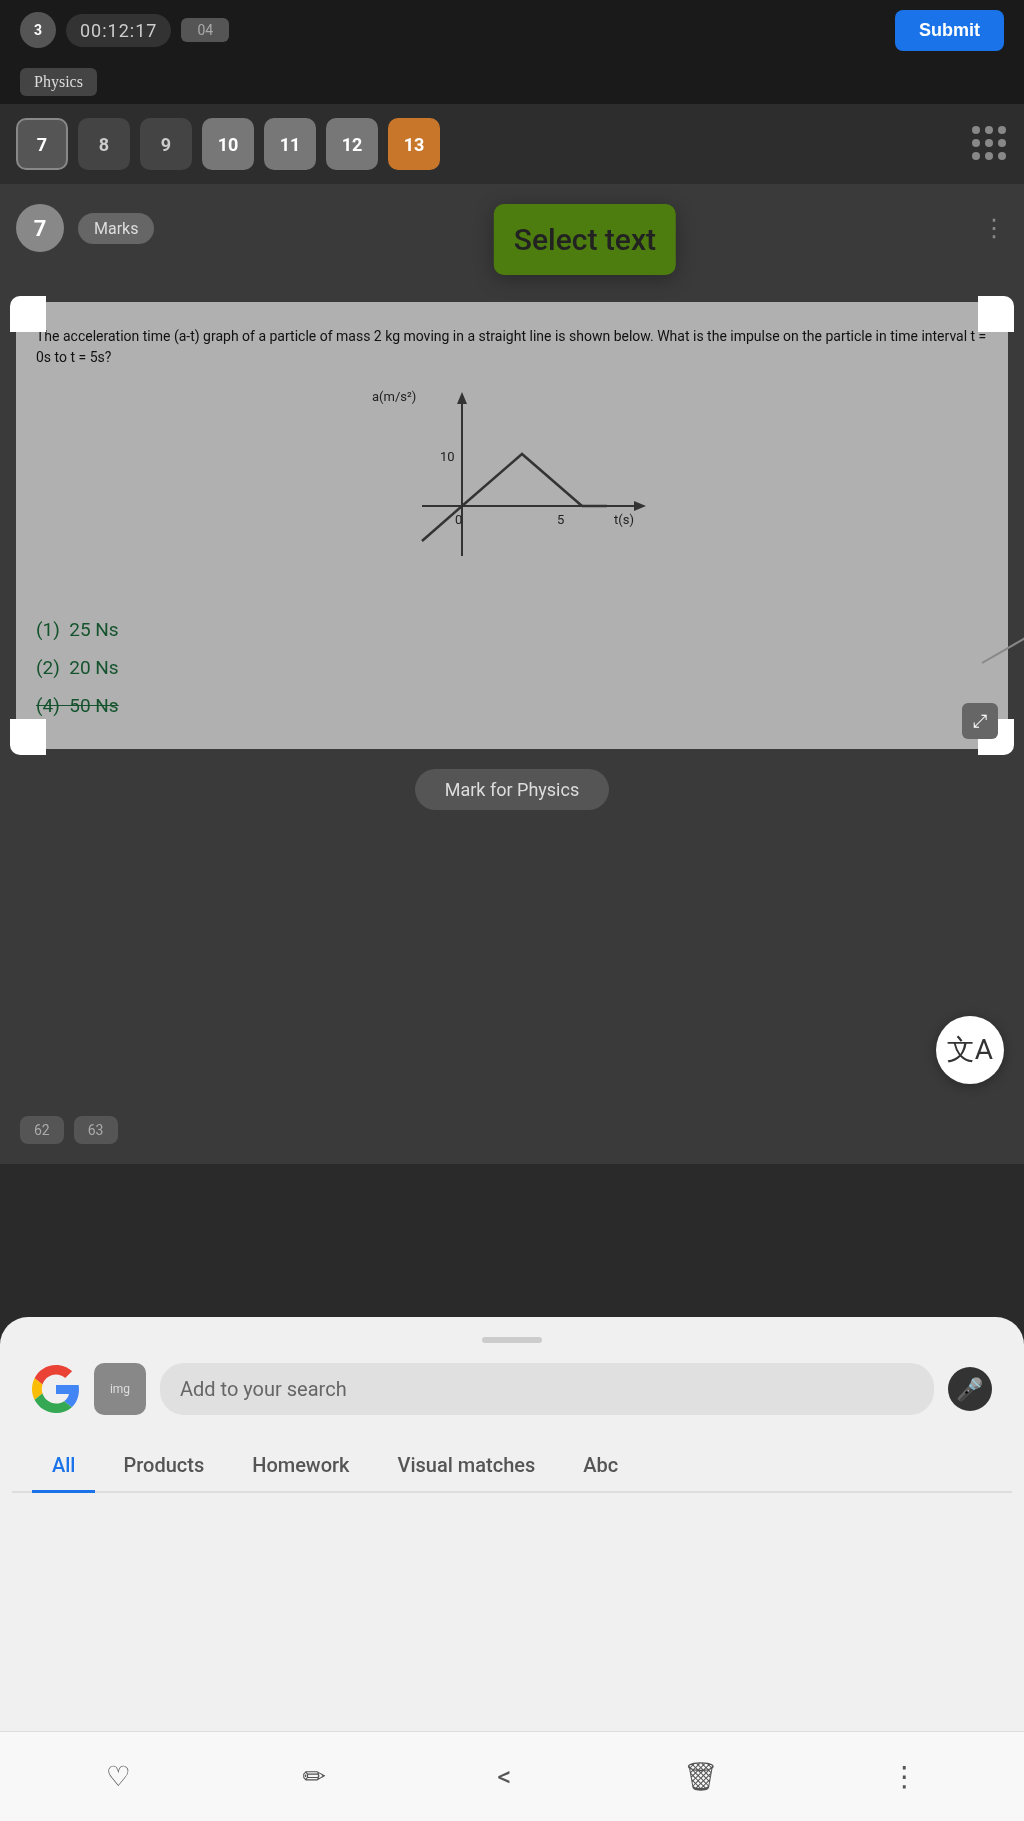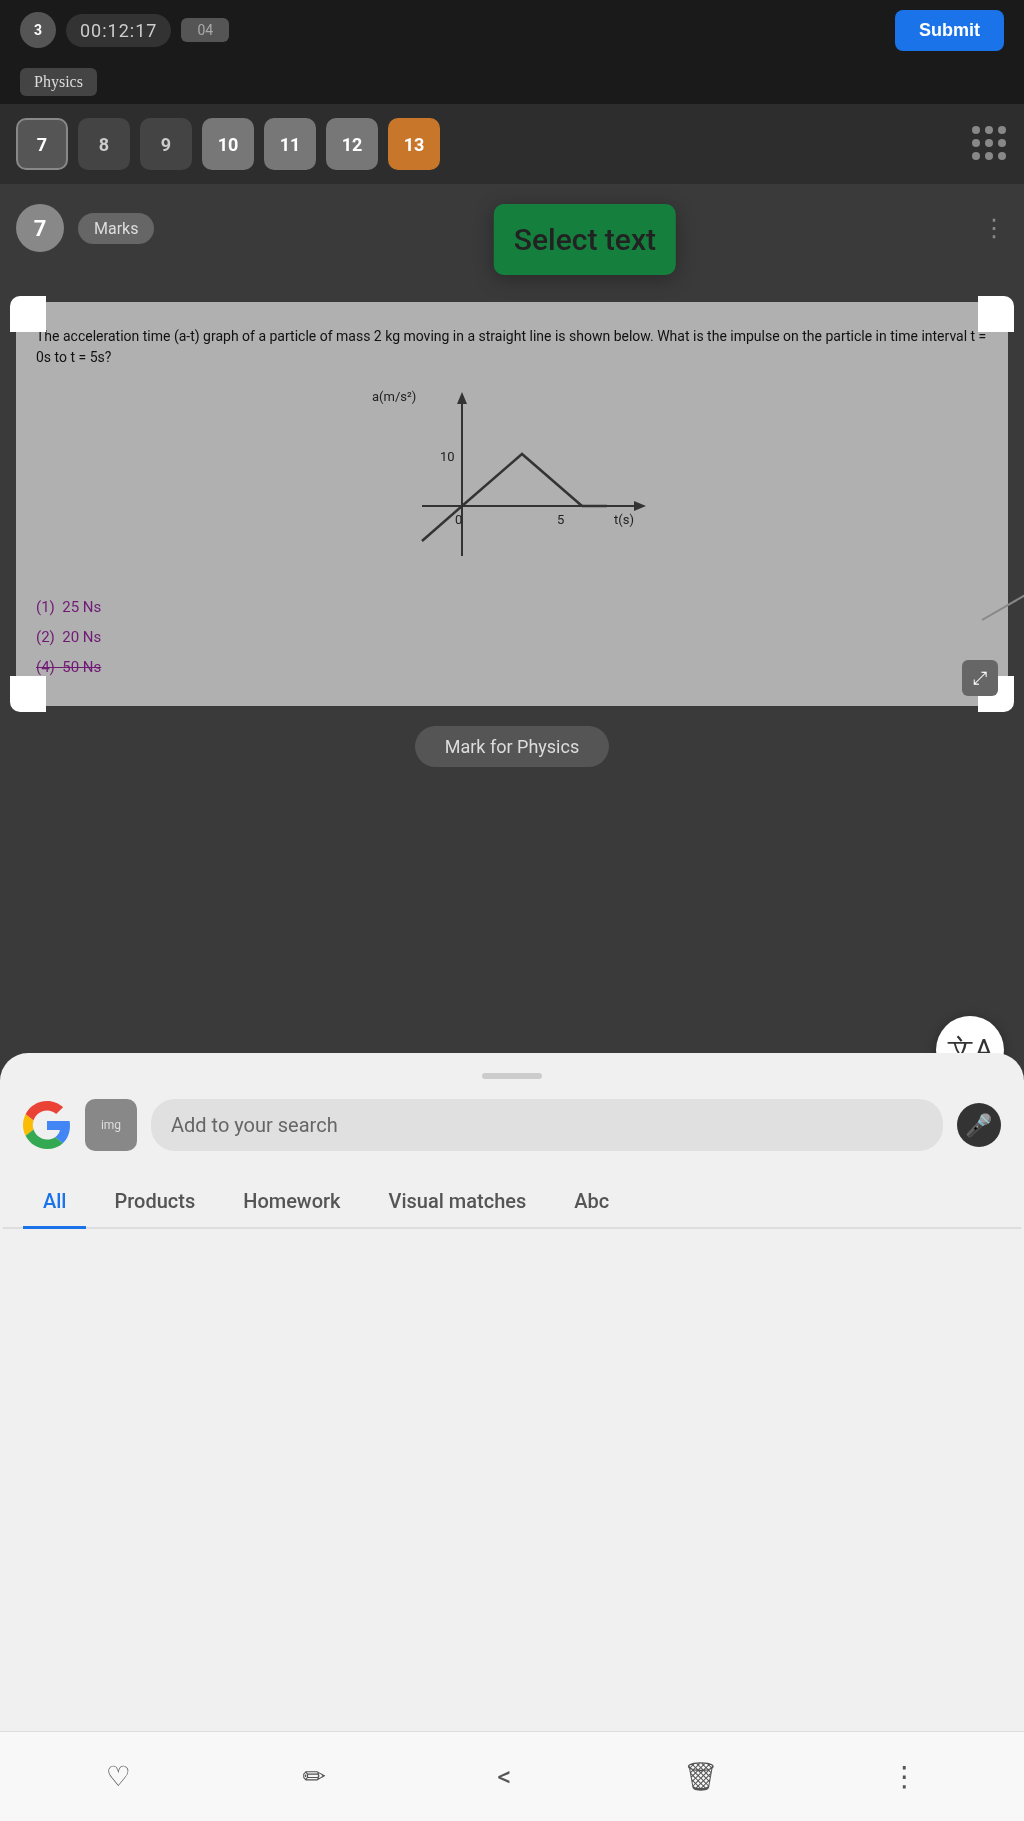--- a/index.html
+++ b/index.html
@@ -149,21 +149,21 @@
       padding: 20px 16px;
       position: relative;
     }
 
     
     .select-text-tooltip {
       position: absolute;
       top: 20px;
       left: 50%;
       transform: translateX(-10%);
-      background: #15803d;
+      background: #4d7c0f;
       border-radius: 10px;
       padding: 18px 20px;
       font-size: 30px;
       font-weight: 500;
       color: #222;
       z-index: 10;
       box-shadow: 0 4px 20px rgba(0,0,0,0.3);
     }
 
     
@@ -232,23 +232,23 @@
       position: relative;
     }
 
     .graph-svg {
       display: block;
       margin: 0 auto;
     }
 
     
     .answer-options {
-      margin-top: 6px;
-      font-size: 15px;
-      color: #701a75;
+      margin-top: 25px;
+      font-size: 19px;
+      color: #14532d;
       line-height: 2.0;
     }
 
     
     .expand-btn {
       position: absolute;
       bottom: 10px;
       right: 10px;
       background: #666;
       border-radius: 6px;
@@ -308,26 +308,26 @@
       border-radius: 8px;
       padding: 6px 14px;
       color: #aaa;
       font-size: 14px;
     }
 
     
     .search-panel {
       background: #f0f0f0;
       border-radius: 28px 28px 0 0;
-      padding: 20px 3px 0;
+      padding: 20px 12px 0;
       position: absolute;
       bottom: 0;
       left: 0;
       right: 0;
-      height: 768px;
+      height: 504px;
     }
 
     .drag-handle {
       width: 60px;
       height: 6px;
       background: #ccc;
       border-radius: 3px;
       margin: 0 auto 20px;
     }
 

